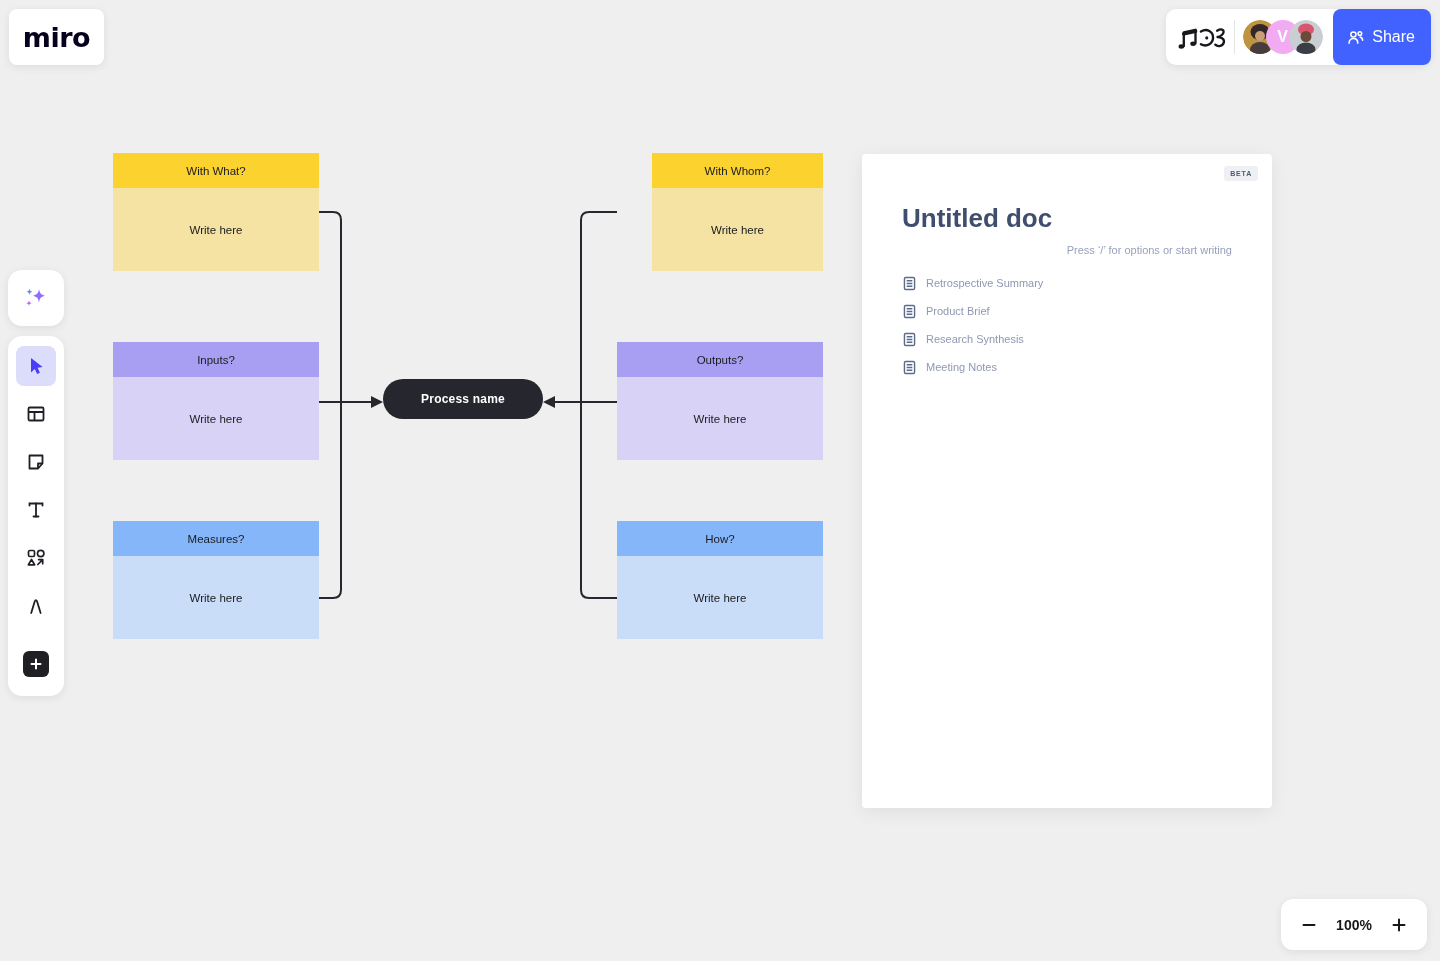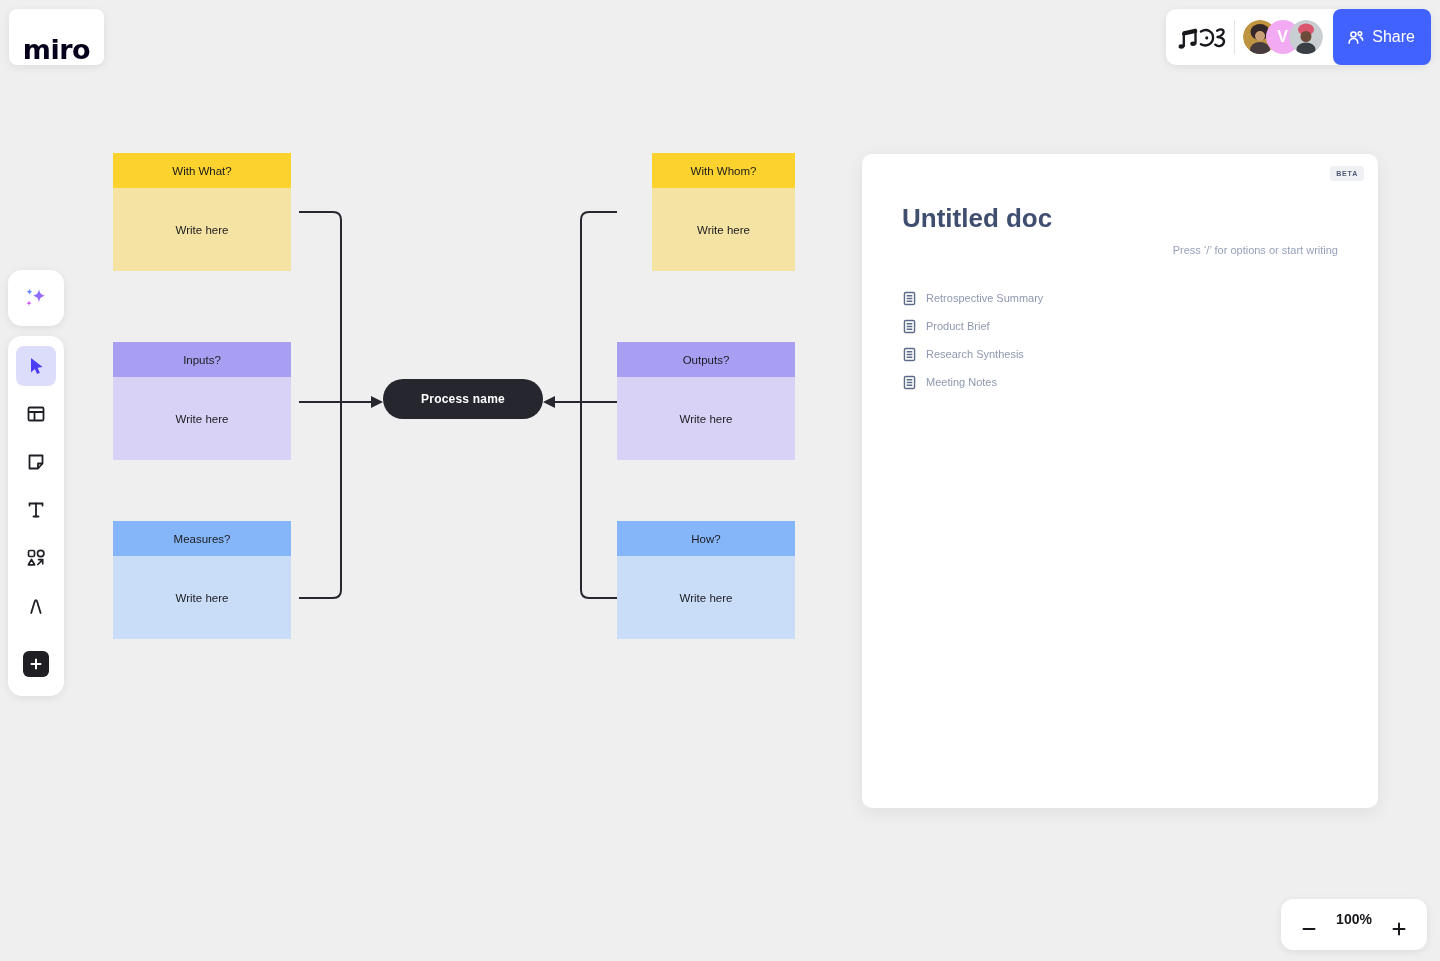--- a/index.html
+++ b/index.html
@@ -11,21 +11,21 @@
     color:#1b1b1f;
   }
   .card {
     background:#fff;
     border-radius:8px;
     box-shadow:0 2px 8px rgba(0,0,0,.08);
     position:absolute;
   }
 
   
-  .logo-card { left:9px; top:9px; width:95px; height:56px; display:flex; align-items:flex-end; justify-content:center; cursor:pointer; }
+  .logo-card { left:9px; top:9px; width:95px; height:56px; display:flex; align-items:center; justify-content:center; cursor:pointer; }
   .logo-text { font-family:"DejaVu Sans", sans-serif; font-weight:700; font-size:27px; color:#07001c; letter-spacing:-.5px; }
 
   
   .topright-card { left:1166px; top:9px; width:265px; height:56px; border-radius:10px; display:flex; align-items:center; }
   .doodle-wrap { width:78px; display:flex; align-items:center; justify-content:center; }
   .tr-divider { width:1px; height:34px; background:#e4e4e6; margin-right:8px; }
   .avatars { display:flex; align-items:center; position:relative; width:102px; }
   .avatar { width:34px; height:34px; border-radius:50%; overflow:hidden; flex:0 0 auto; cursor:pointer; }
   .avatar + .avatar { margin-left:-11px; }
   .avatar-initial { display:flex; align-items:center; justify-content:center; color:#fff; font-size:16px; font-weight:700; }
@@ -39,21 +39,21 @@
   .ai-card { left:8px; top:270px; width:56px; height:56px; border-radius:14px; display:flex; align-items:center; justify-content:center; cursor:pointer; }
   .tool-card { left:8px; top:336px; width:56px; border-radius:14px; padding:6px 0 8px; display:flex; flex-direction:column; align-items:center; }
   .tool-item { width:40px; height:40px; margin:4px 0; border-radius:8px; display:flex; align-items:center; justify-content:center; cursor:pointer; }
   .tool-item.selected { background:#dcddfb; }
   .tool-item.add-more { margin-top:14px; }
   .plus-sq { width:26px; height:26px; border-radius:6px; background:#1f1f24; display:flex; align-items:center; justify-content:center; }
 
   
   .board { position:absolute; inset:0; }
   .connectors { position:absolute; left:0; top:0; pointer-events:none; }
-  .dbox { position:absolute; width:178px; cursor:pointer; }
+  .dbox { position:absolute; width:206px; cursor:pointer; }
   .dbox .dbox-header { height:35px; display:flex; align-items:center; justify-content:center; font-size:11.5px; color:#1b1b1f; }
   .dbox .dbox-body { height:83px; display:flex; align-items:center; justify-content:center; font-size:11.5px; color:#1b1b1f; }
   .dbox.yellow .dbox-header { background:#fbd22e; }
   .dbox.yellow .dbox-body   { background:#f4e3a3; }
   .dbox.purple .dbox-header { background:#a89ff3; }
   .dbox.purple .dbox-body   { background:#d8d3f6; }
   .dbox.blue   .dbox-header { background:#85b6f9; }
   .dbox.blue   .dbox-body   { background:#c9dcf8; }
   #box-with-what { left:113px; top:153px; }
   #box-with-whom { left:617px; top:153px;padding-left:35px; }
@@ -62,37 +62,37 @@
   #box-measures  { left:113px; top:521px; }
   #box-how       { left:617px; top:521px;border-radius:11px; }
   .process-pill {
     position:absolute; left:383px; top:379px; width:160px; height:40px; border-radius:23px;
     background:#26262e; color:#fff; display:flex; align-items:center; justify-content:center;
     font-size:12px; letter-spacing:.2px; cursor:pointer;font-weight:bold;
   }
 
   
   .doc-panel {
-    position:absolute; left:862px; top:154px; width:516px; height:654px;
-    background:#fff; border-radius:10px; box-shadow:0 4px 18px rgba(0,0,0,.07);
+    position:absolute; left:862px; top:154px; width:410px; height:654px;
+    background:#fff; border-radius:4px; box-shadow:0 4px 18px rgba(0,0,0,.07);
     padding:36px 40px;
   }
   .beta-badge {
     position:absolute; right:14px; top:12px; background:#eff0f3; color:#4e5a75;
     font-size:7px; font-weight:700; letter-spacing:.8px; padding:4px 6px; border-radius:3px;
   }
   .doc-title { font-size:26px; font-weight:700; color:#3f4d6e; margin-top:13px; cursor:text; }
   .doc-hint { font-size:11px; color:#97a1ba; margin-top:10px;text-align:right; }
   .tpl-heading { font-size:13px; font-weight:700; color:#3f4d6e; margin-top:19px; }
-  .tpl-list { margin-top:28px; }
+  .tpl-list { margin-top:13px; }
   .tpl-row { display:flex; align-items:center; gap:9px; height:28px; cursor:pointer; }
   .tpl-label { font-size:11px; color:#8e98b1; }
 
   
-  .zoom-card { left:1281px; top:899px; width:146px; height:51px; border-radius:12px; display:flex; align-items:flex-start; justify-content:space-between; padding:12px 10px; }
+  .zoom-card { left:1281px; top:899px; width:146px; height:51px; border-radius:12px; display:flex; align-items:center; justify-content:space-between; padding:0 10px; }
   .zoom-btn { width:36px; height:36px; border:none; background:transparent; border-radius:8px; display:flex; align-items:center; justify-content:center; cursor:pointer; }
   .zoom-level { font-size:14px; font-weight:700; color:#17171c; cursor:pointer; }
 
   svg { display:block; }
 </style>
 </head>
 <body>
 
 <div class="board">
 

